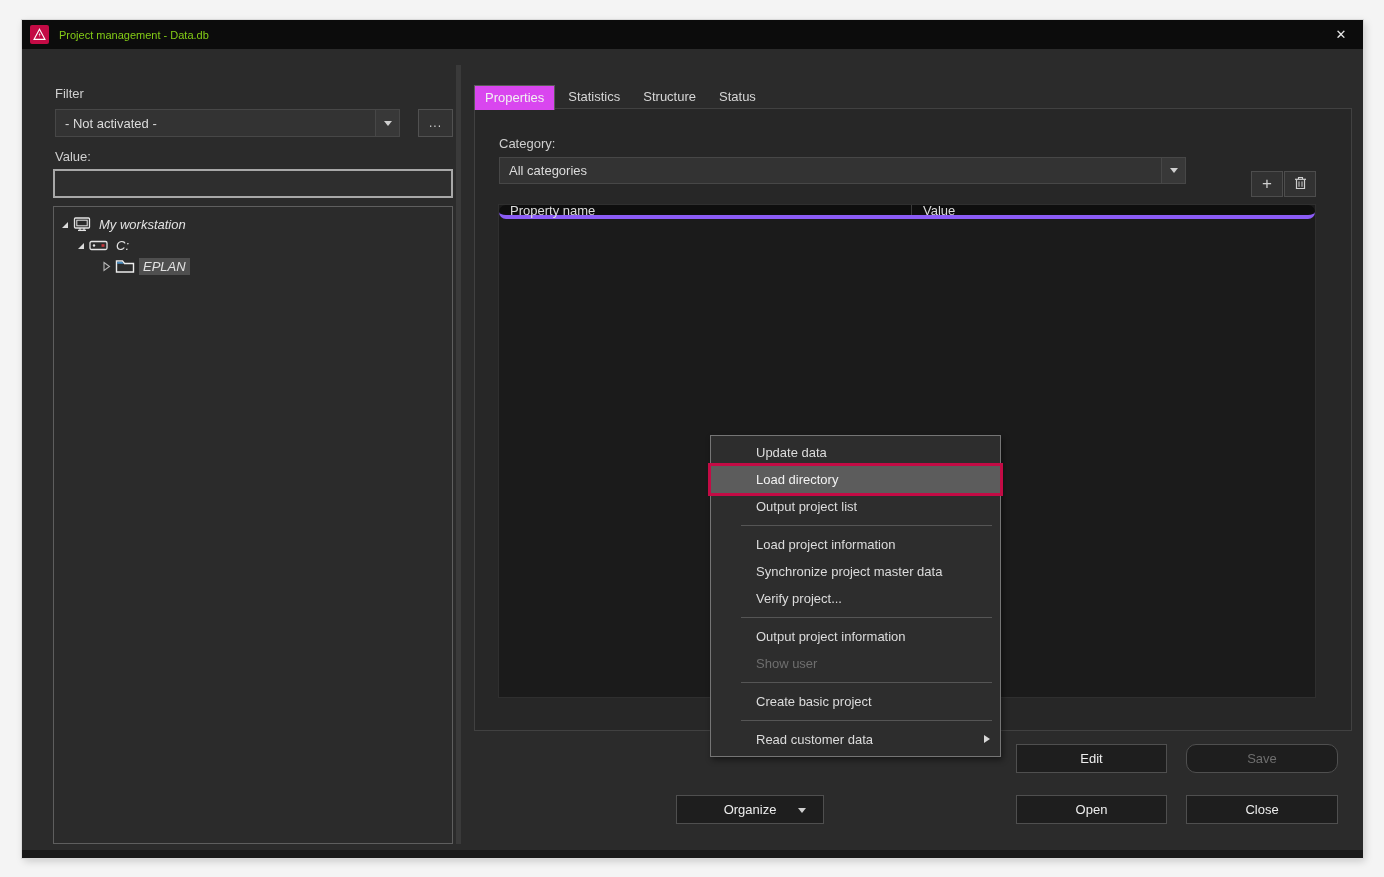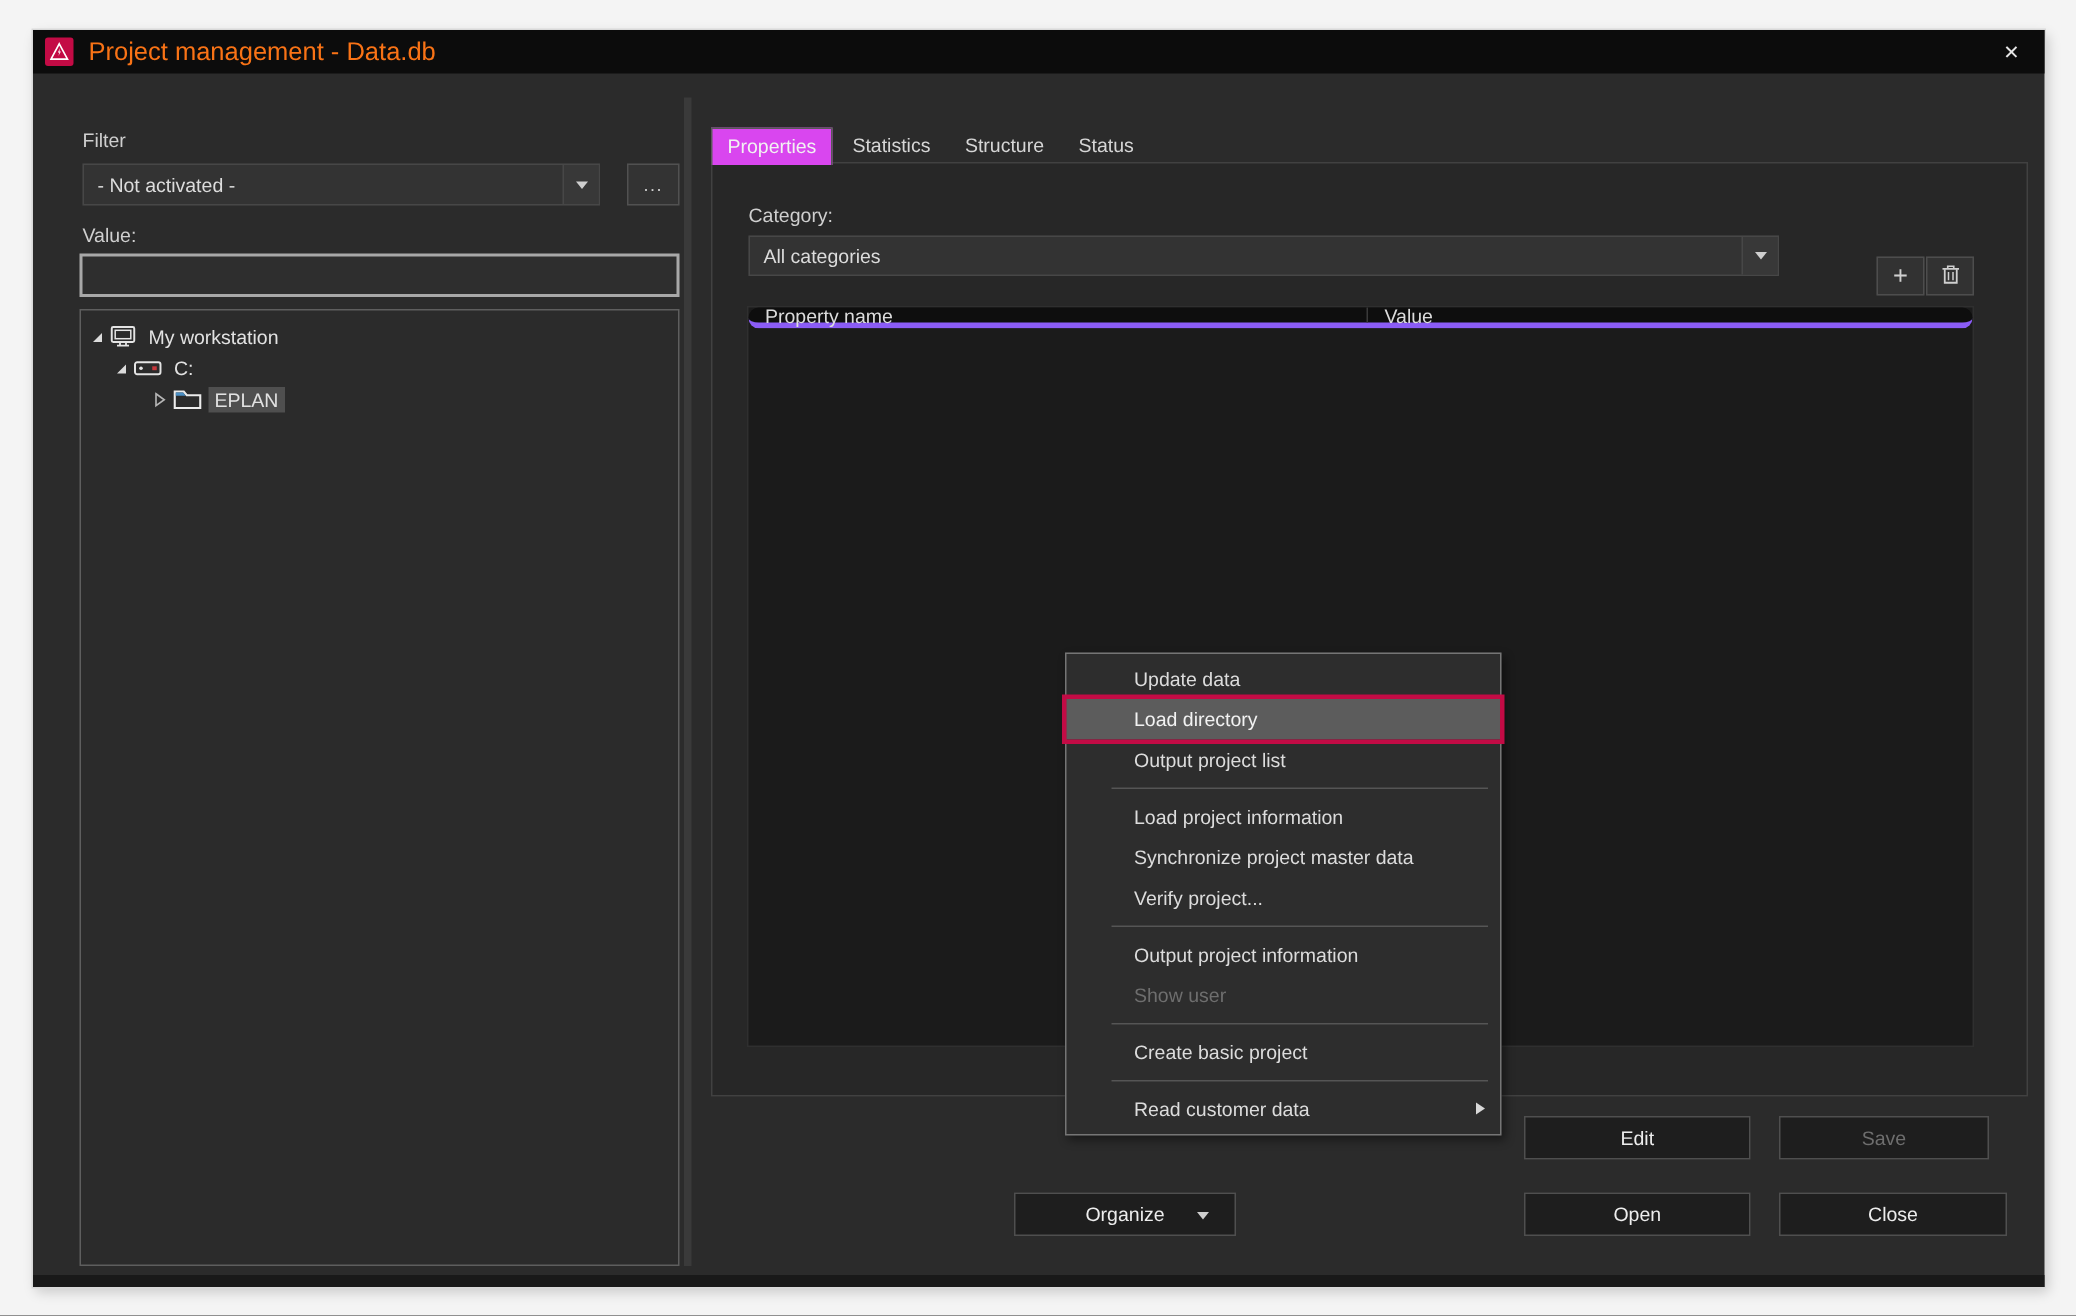--- a/index.html
+++ b/index.html
@@ -35,21 +35,21 @@
     box-shadow:0 0 0 1px #d9d9d9, 2px 3px 8px rgba(0,0,0,.18);
   }
   
   .titlebar{
     position:absolute;left:0;top:0;width:100%;height:29px;
     background:var(--titlebar);
     display:flex;align-items:center;
   }
   .app-icon{width:19px;height:19px;margin-left:8px;display:flex;align-items:center;justify-content:center;
     background:var(--red);border-radius:2px;flex:0 0 auto;}
-  .title-text{margin-left:10px;color:#f97316;font-size:17px;}
+  .title-text{margin-left:10px;color:#84cc16;font-size:11px;}
   .close-btn{
     position:absolute;right:6px;top:0;width:32px;height:29px;
     display:flex;align-items:center;justify-content:center;
     color:#e8e8e8;font-size:13px;cursor:default;
   }
   
   .lbl{position:absolute;color:#cfcfcf;}
   .filter-label{left:33px;top:66px;}
   .dropdown{
     position:absolute;display:flex;align-items:center;
@@ -73,21 +73,21 @@
     background:#2e2e2e;border:2px solid #a8a8a8;color:#e8e8e8;
     font-family:inherit;font-size:13px;padding:0 6px;outline:none;
   }
   .tree-box{
     position:absolute;left:31px;top:186px;width:400px;height:638px;
     border:1px solid #5e5e5e;background:var(--body);padding-top:7px;
   }
   .tree-row{display:flex;align-items:center;height:21px;}
   .tree-row .expander{width:12px;display:flex;align-items:center;justify-content:center;flex:0 0 auto;}
   .tree-ico{display:flex;align-items:center;margin:0 4px 0 3px;flex:0 0 auto;}
-  .tree-label{color:#e2e2e2;padding:1px 4px;white-space:nowrap;}
+  .tree-label{color:#e2e2e2;padding:1px 4px;white-space:nowrap;font-style:italic;}
   .tree-label.selected{background:#4f4f4f;}
   
   .splitter{position:absolute;left:434px;top:45px;width:5px;height:779px;background:#3a3a3a;}
   
   .tab-bar{position:absolute;left:452px;top:64px;height:25px;display:flex;align-items:flex-end;z-index:2;}
   .tab{padding:4px 10px 5px 10px;color:#d6d6d6;font-size:13px;margin-right:3px;}
   .tab.active{
     background:#d946ef;border:1px solid #5a5a5a;border-bottom:none;
     color:#f2f2f2;height:25px;margin-bottom:-1px;
   }
@@ -128,21 +128,21 @@
     position:absolute;right:10px;top:9px;width:0;height:0;
     border-top:4.5px solid transparent;border-bottom:4.5px solid transparent;border-left:6px solid #d8d8d8;
   }
   
   .act-btn{
     position:absolute;height:29px;background:var(--btn);border:1px solid var(--btn-border);
     color:#ededed;font-size:13px;display:flex;align-items:center;justify-content:center;
   }
   .act-btn.disabled{color:var(--txt-disabled);}
   .btn-edit{left:994px;top:724px;width:151px;}
-  .btn-save{left:1164px;top:724px;width:140px;}
+  .btn-save{left:1164px;top:724px;width:152px;border-radius:10px;}
   .btn-open{left:994px;top:775px;width:151px;}
   .btn-close{left:1164px;top:775px;width:152px;}
   .btn-organize{left:654px;top:775px;width:148px;}
   .extras-wrap{
     position:absolute;left:821px;top:772px;width:157px;height:36px;
     border:3px solid var(--red);padding:1px;z-index:11;
   }
   .btn-extras{position:relative;width:100%;height:100%;background:#3a3a3a;border:1px solid #555;
     color:#f0f0f0;display:flex;align-items:center;justify-content:center;}
   .btn-caret{position:absolute;right:17px;top:12px;}

